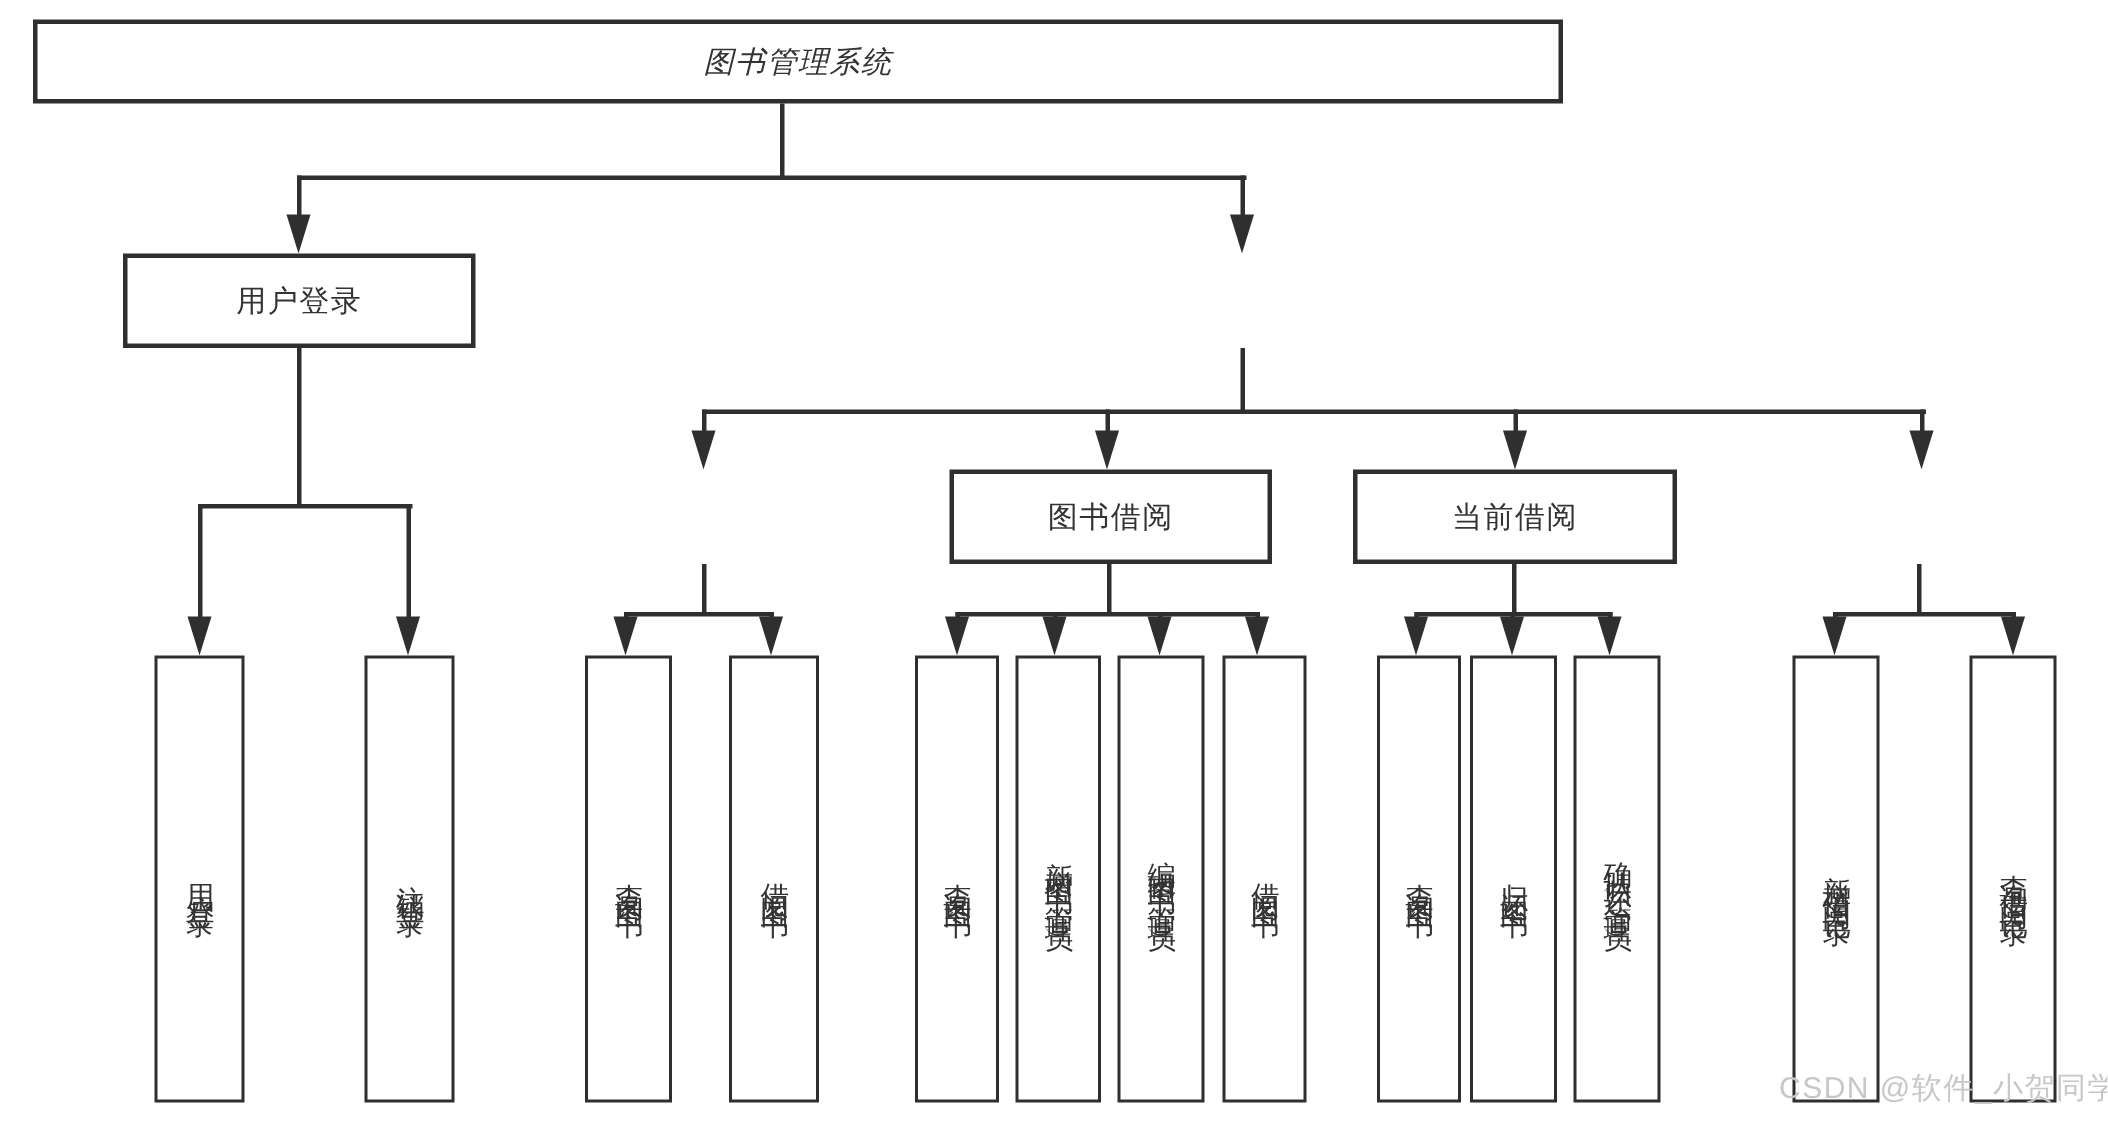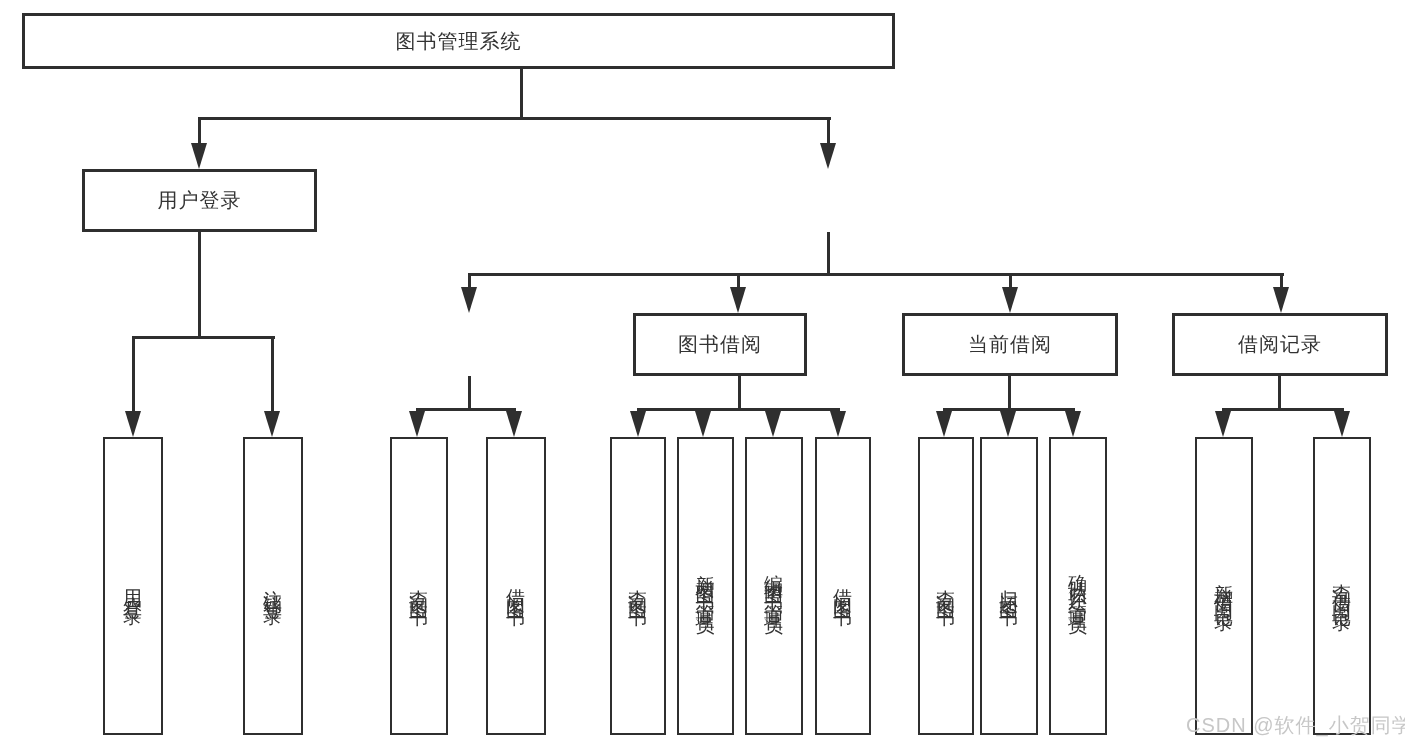--- a/index.html
+++ b/index.html
@@ -33,21 +33,21 @@
   .watermark {
     position:absolute; left:1186px; top:712px; font-size:20px;
     color:#c7c7c7; letter-spacing:1px; white-space:nowrap; z-index:5;
   }
 </style>
 </head>
 <body>
 
 <div id="stage">
 
-  <div class="box" style="left:22px; top:13px; width:873px; height:56px;">
+  <div class="box" style="left:22px; top:13px; width:1020px; height:56px;font-style:italic;">
     <span>图书管理系统</span>
   </div>
 
   <div class="vl" style="left:520px; top:69px; height:50px;"></div>
   <div class="hl" style="left:198px; top:117px; width:633px;"></div>
   <div class="vl" style="left:198px; top:117px; height:30px;"></div>
   <div class="arr" style="left:191px; top:143px;"></div>
   <div class="vl" style="left:827px; top:117px; height:30px;"></div>
   <div class="arr" style="left:820px; top:143px;"></div>
 
@@ -66,28 +66,25 @@
   <div class="hl" style="left:468px; top:273px; width:816px;"></div>
   <div class="vl" style="left:468px; top:273px; height:16px;"></div>
   <div class="arr" style="left:461px; top:287px;"></div>
   <div class="vl" style="left:737px; top:273px; height:16px;"></div>
   <div class="arr" style="left:730px; top:287px;"></div>
   <div class="vl" style="left:1009px; top:273px; height:16px;"></div>
   <div class="arr" style="left:1002px; top:287px;"></div>
   <div class="vl" style="left:1280px; top:273px; height:16px;"></div>
   <div class="arr" style="left:1273px; top:287px;"></div>
 
-  <div class="box" style="left:633px; top:313px; width:174px; height:63px;">
+  <div class="box" style="left:633px; top:313px; width:215px; height:63px;">
     <span>图书借阅</span>
   </div>
   <div class="box" style="left:902px; top:313px; width:216px; height:63px;">
     <span>当前借阅</span>
-  </div>
-  <div class="box" style="left:1172px; top:313px; width:216px; height:63px;">
-    <span>借阅记录</span>
   </div>
 
   <div class="vl" style="left:468px; top:376px; height:34px;"></div>
   <div class="hl" style="left:416px; top:408px; width:100px;"></div>
   <div class="vl" style="left:416px; top:408px; height:8px;"></div>
   <div class="arr" style="left:409px; top:411px;"></div>
   <div class="vl" style="left:513px; top:408px; height:8px;"></div>
   <div class="arr" style="left:506px; top:411px;"></div>
 
   <div class="vl" style="left:738px; top:376px; height:34px;"></div>

